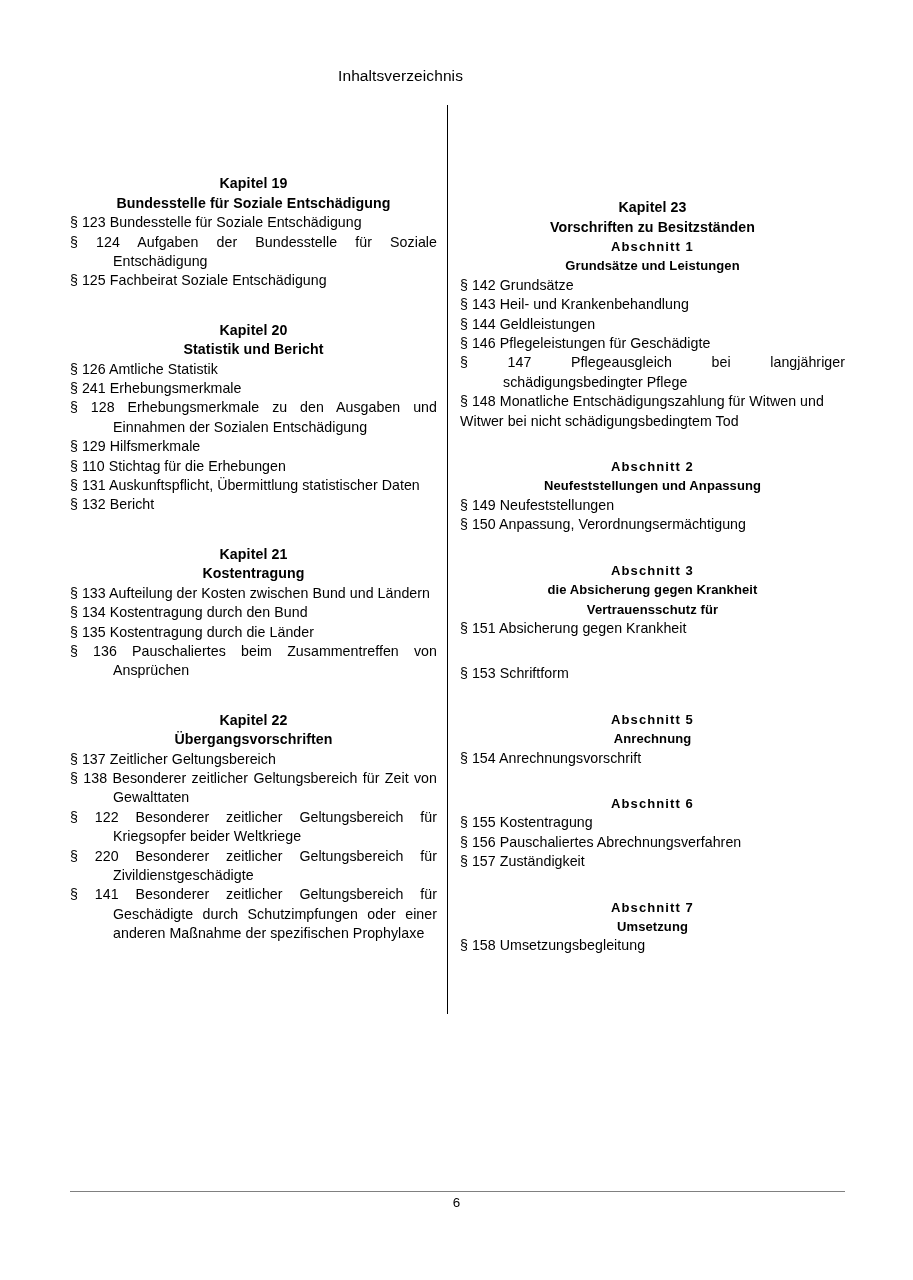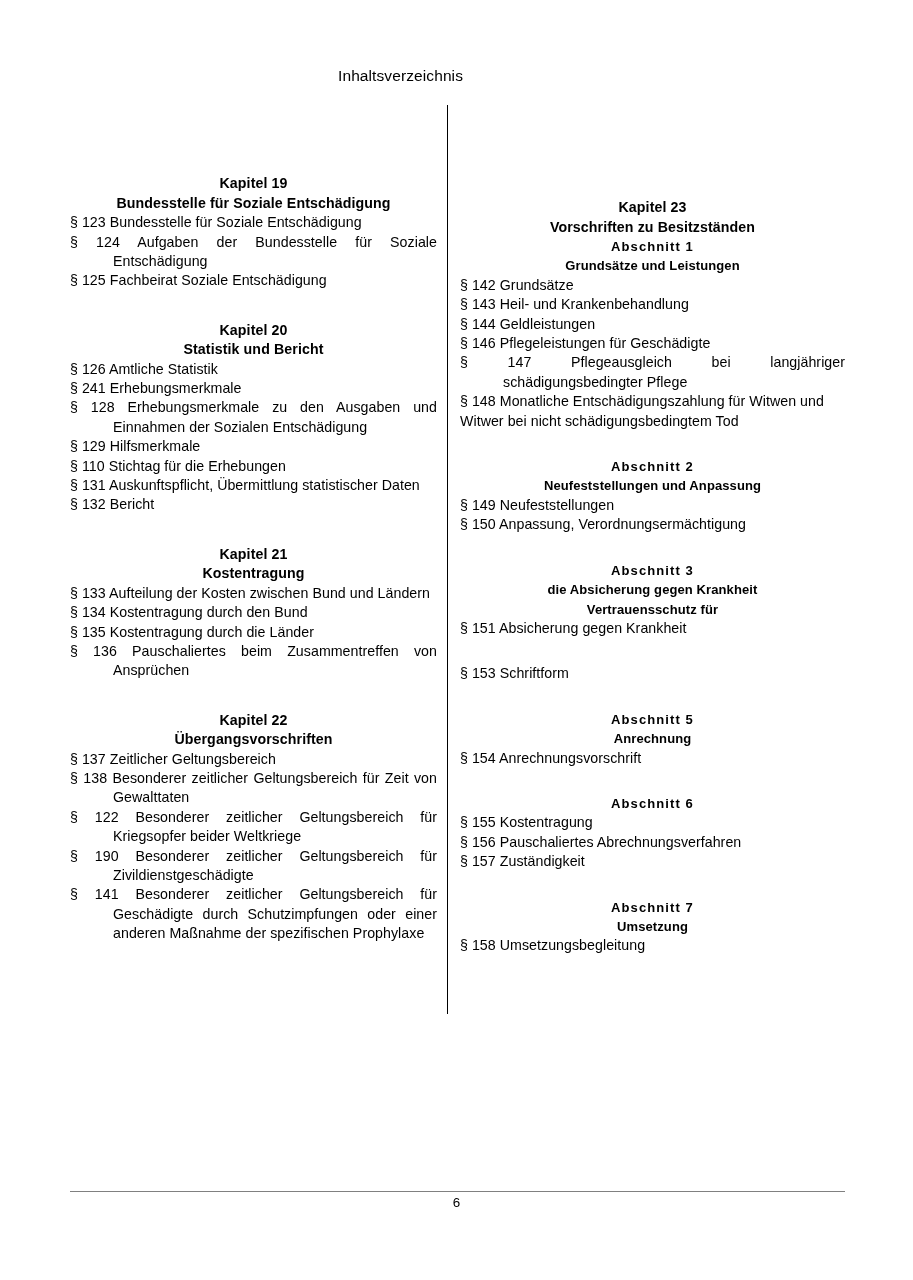--- a/index.html
+++ b/index.html
@@ -229,21 +229,21 @@
       </div>
       <div class="entry justify">
         <span class="sec-num">§ 138</span>
         <span>Besonderer zeitlicher Geltungsbereich für Zeit von Gewalttaten</span>
       </div>
       <div class="entry justify">
         <span class="sec-num">§ 122</span>
         <span>Besonderer zeitlicher Geltungsbereich für Kriegsopfer beider Weltkriege</span>
       </div>
       <div class="entry justify">
-        <span class="sec-num">§ 190</span>
+        <span class="sec-num">§ 220</span>
         <span>Besonderer zeitlicher Geltungsbereich für Zivildienstgeschädigte</span>
       </div>
       <div class="entry justify">
         <span class="sec-num">§ 141</span>
         <span>Besonderer zeitlicher Geltungsbereich für Geschädigte durch Schutzimpfungen oder einer anderen Maßnahme der spezifischen Prophylaxe</span>
       </div>
 
     </div>
 
     <div class="col-divider"></div>

